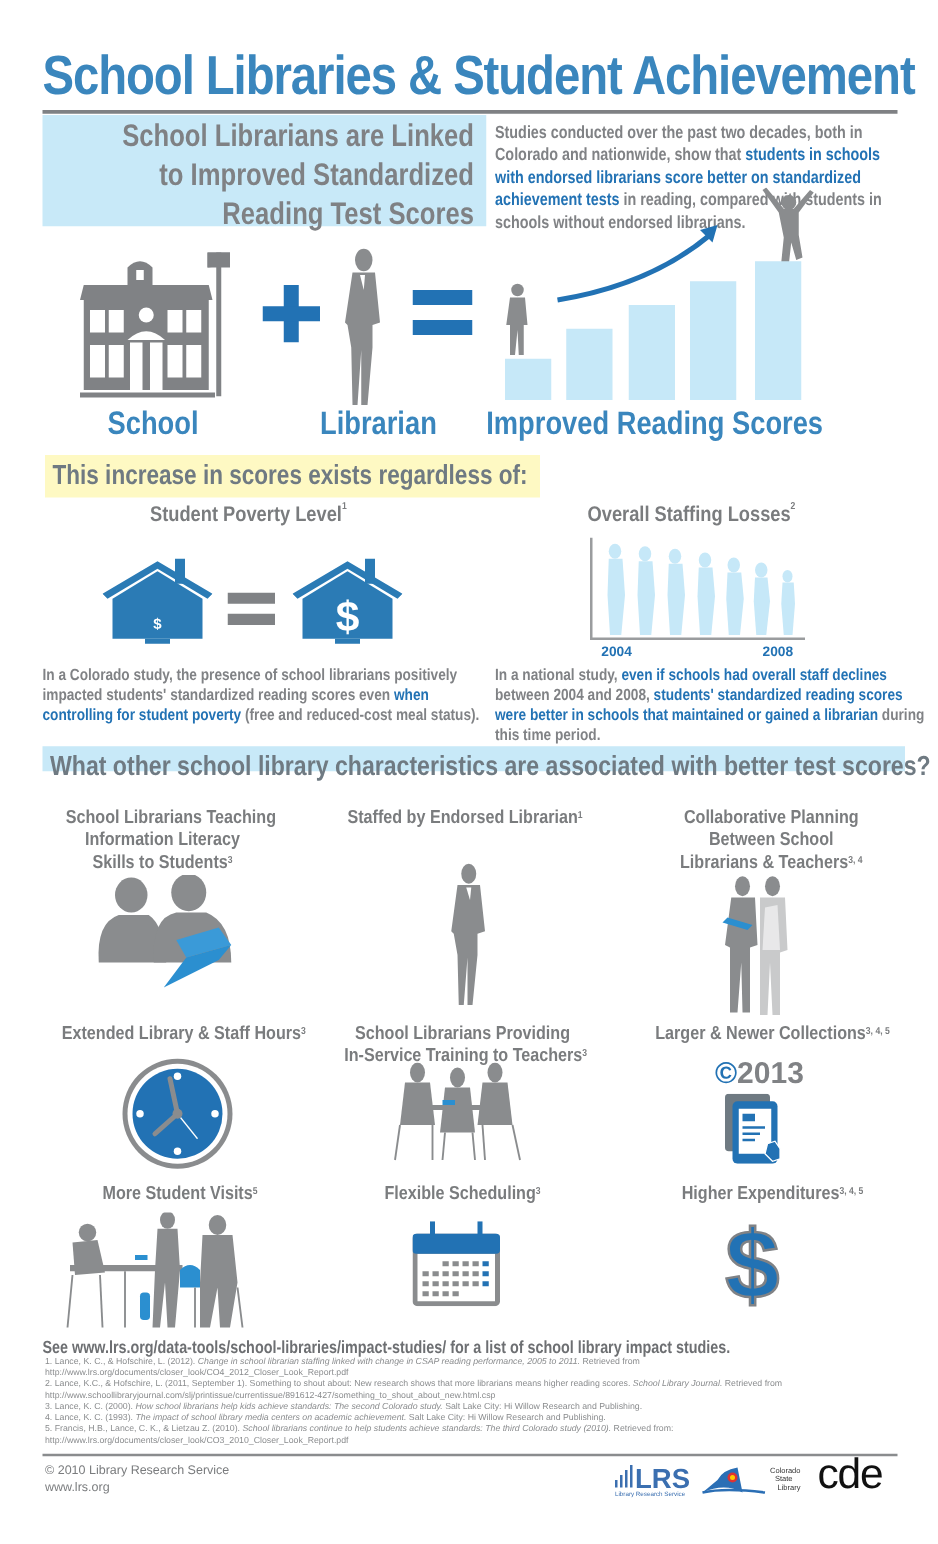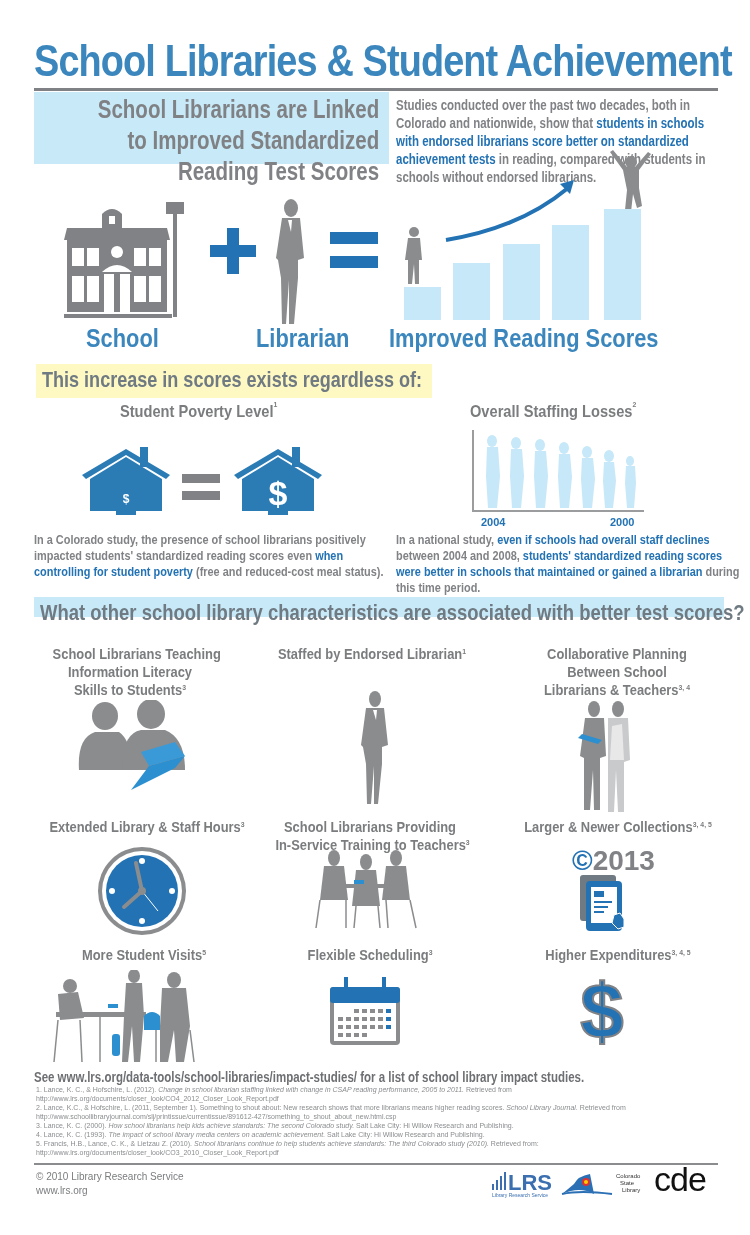--- a/index.html
+++ b/index.html
@@ -4,21 +4,21 @@
 <style>
   * { box-sizing: border-box; margin: 0; padding: 0; }
   html, body { width: 750px; height: 1235px; background: #ffffff; overflow: hidden; }
   body { font-family: "Liberation Sans", sans-serif; color: #7a7c7e; position: relative; }
   .abs { position: absolute; }
   .hl { color: #2272b4; font-weight: bold; }
 
   #main-title { left: 34px; top: 36px; font-size: 44px; color: #3a86bd; font-weight: bold; letter-spacing: -1px; white-space: nowrap; transform: scaleX(0.86); transform-origin: left top; }
   #title-rule { left: 34px; top: 88px; width: 684px; height: 3px; background: #7f8184; }
 
-  #linked-box { left: 34px; top: 92px; width: 355px; height: 72px; background: #c8e9f8; }
+  #linked-box { left: 34px; top: 92px; width: 355px; height: 89px; background: #c8e9f8; }
   #linked-text { right: 10px; top: 2px; text-align: right; font-size: 25px; line-height: 31px; color: #7f8184; font-weight: bold; white-space: nowrap; transform: scaleX(0.82); transform-origin: right top; }
 
   #studies-text { left: 396px; top: 96px; width: 400px; font-size: 14px; line-height: 18px; color: #808285; font-weight: bold; transform: scaleX(0.82); transform-origin: left top; }
 
   .label-big { font-size: 26px; color: #3a86bd; font-weight: bold; white-space: nowrap; transform: scaleX(0.84); transform-origin: left top; }
 
   #regardless-box { left: 36px; top: 364px; width: 396px; height: 34px; background: #fef9c3; }
   #regardless-text { left: 6px; top: 3px; font-size: 22px; color: #6f7a82; font-weight: bold; white-space: nowrap; transform: scaleX(0.82); transform-origin: left top; }
 
   .sub-head { font-size: 17px; color: #7a7c7e; font-weight: bold; white-space: nowrap; transform: scaleX(0.86); transform-origin: left top; }
@@ -192,21 +192,21 @@
           <path d="M2 11 L12 11 L14 30 L11 57 L3 57 L1 30 Z"></path>
         </g>
       <g transform="translate(154,27)">
           <ellipse cx="6" cy="4" rx="4" ry="5"></ellipse>
           <path d="M2 9 L11 9 L12 26 L10 51 L3 51 L1 26 Z"></path>
         </g>
     </g>
   </svg>
 </div>
 <div class="abs" style="left:481px;top:516px;font-size:11px;font-weight:bold;color:#2272b4;">2004</div>
-<div class="abs" style="left:610px;top:516px;font-size:11px;font-weight:bold;color:#2272b4;">2000</div>
+<div class="abs" style="left:610px;top:516px;font-size:11px;font-weight:bold;color:#2272b4;">2008</div>
 
 <div class="abs para" style="left:34px;top:532px;width:420px;">
   <span>In a Colorado study, the presence of school librarians positively impacted students' standardized reading scores even </span><span class="hl">when controlling for student poverty</span><span> (free and reduced-cost meal status).</span>
 </div>
 <div class="abs para" style="left:396px;top:532px;width:410px;">
   <span>In a national study, </span><span class="hl">even if schools had overall staff declines</span><span> between 2004 and 2008, </span><span class="hl">students' standardized reading scores were better in schools that maintained or gained a librarian</span><span> during this time period.</span>
 </div>
 
 <div class="abs" id="characteristics-box">
   <div class="abs" id="characteristics-text">What other school library characteristics are associated with better test scores?</div>
@@ -293,21 +293,21 @@
     <g stroke="#8a8c8e" stroke-width="1.5">
         <line x1="14" y1="50" x2="10" y2="78"></line>
         <line x1="40" y1="50" x2="40" y2="78"></line>
         <line x1="50" y1="56" x2="48" y2="78"></line>
         <line x1="72" y1="56" x2="74" y2="78"></line>
         <line x1="80" y1="50" x2="82" y2="78"></line>
         <line x1="104" y1="50" x2="110" y2="78"></line>
       </g>
   </svg>
 </div>
-<div class="abs" style="left:572px;top:845px;font-size:28px;font-weight:bold;color:#808285;white-space:nowrap;">
+<div class="abs" style="left:572px;top:845px;font-size:24px;font-weight:bold;color:#808285;white-space:nowrap;">
   <span style="color:#2272b4;">©</span><span>2013</span>
 </div>
 <div class="abs" style="left:580px;top:875px;">
   <svg width="50" height="56" viewBox="0 0 50 56">
     <rect x="0" y="0" width="36" height="46" rx="3" fill="#6f7a82"></rect>
     <rect x="6" y="6" width="36" height="50" rx="4" fill="#2272b4"></rect>
     <rect x="11" y="12" width="26" height="36" fill="#fff"></rect>
     <rect x="14" y="16" width="10" height="6" fill="#2272b4"></rect>
     <rect x="14" y="26" width="18" height="2" fill="#2272b4"></rect>
     <rect x="14" y="31" width="14" height="2" fill="#2272b4"></rect>

